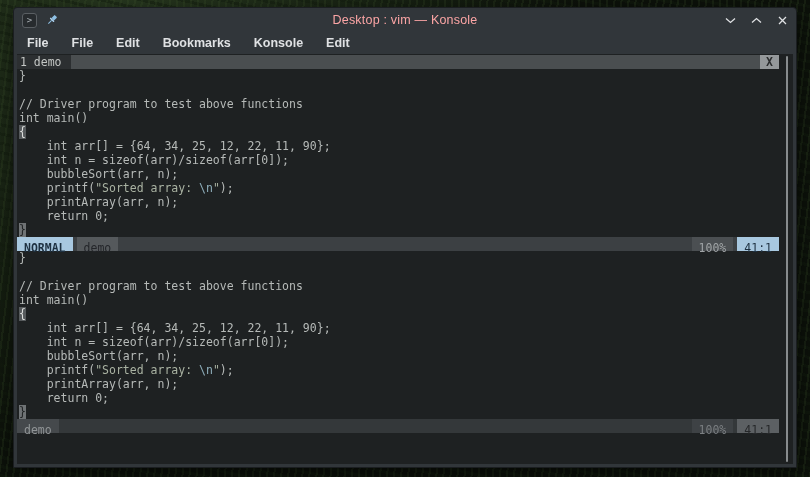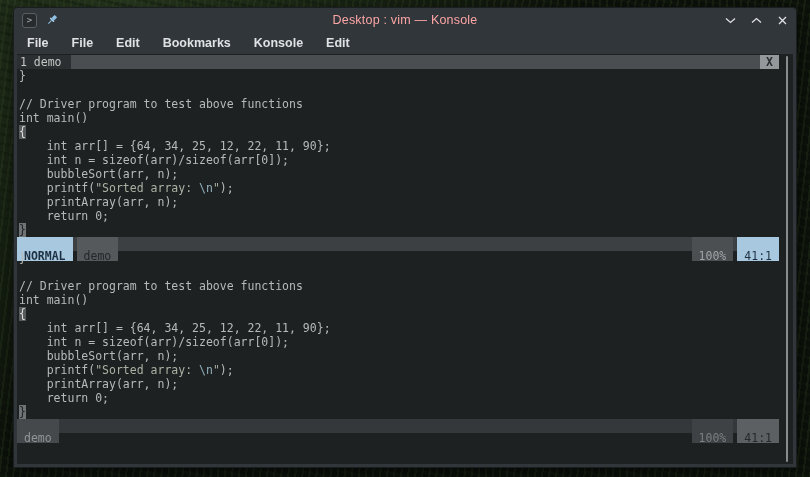--- a/index.html
+++ b/index.html
@@ -72,21 +72,21 @@
   
   .pane{ display:block; }
   .code-line{ height:14px; white-space:pre; padding-left:2px; }
   .hl-match{ background:#565a5c; color:#dcdedc; }
   .hl-cursor{ background:#6f7375; color:#1e2122; }
   .hl-string{ color:#a9b2a2; }
   .hl-escape{ color:#8fafbc; }
 
   
   .statusline{ height:14px; display:flex; align-items:stretch; white-space:pre; }
-  .statusline .chip{ padding:12px 7px; }
+  .statusline .chip{ padding:4px 7px; }
   .statusline .gap{ width:4px; }
   .statusline .fill{ flex:1 1 auto; }
   .sl-active { background:#3c4043; }
   .sl-active .fill{ background:#3c4043; }
   .sl-active .chip-mode{ background:#a8c8e0; color:#1e3142; font-weight:bold; }
   .sl-active .chip-file{ background:#55595c; color:#24262a; }
   .sl-active .chip-pct{ background:#4b4f52; color:#a0a4a6; }
   .sl-active .chip-pos{ background:#a8c8e0; color:#1e3142; }
   .sl-inactive { background:#34383a; }
   .sl-inactive .fill{ background:#34383a; }

